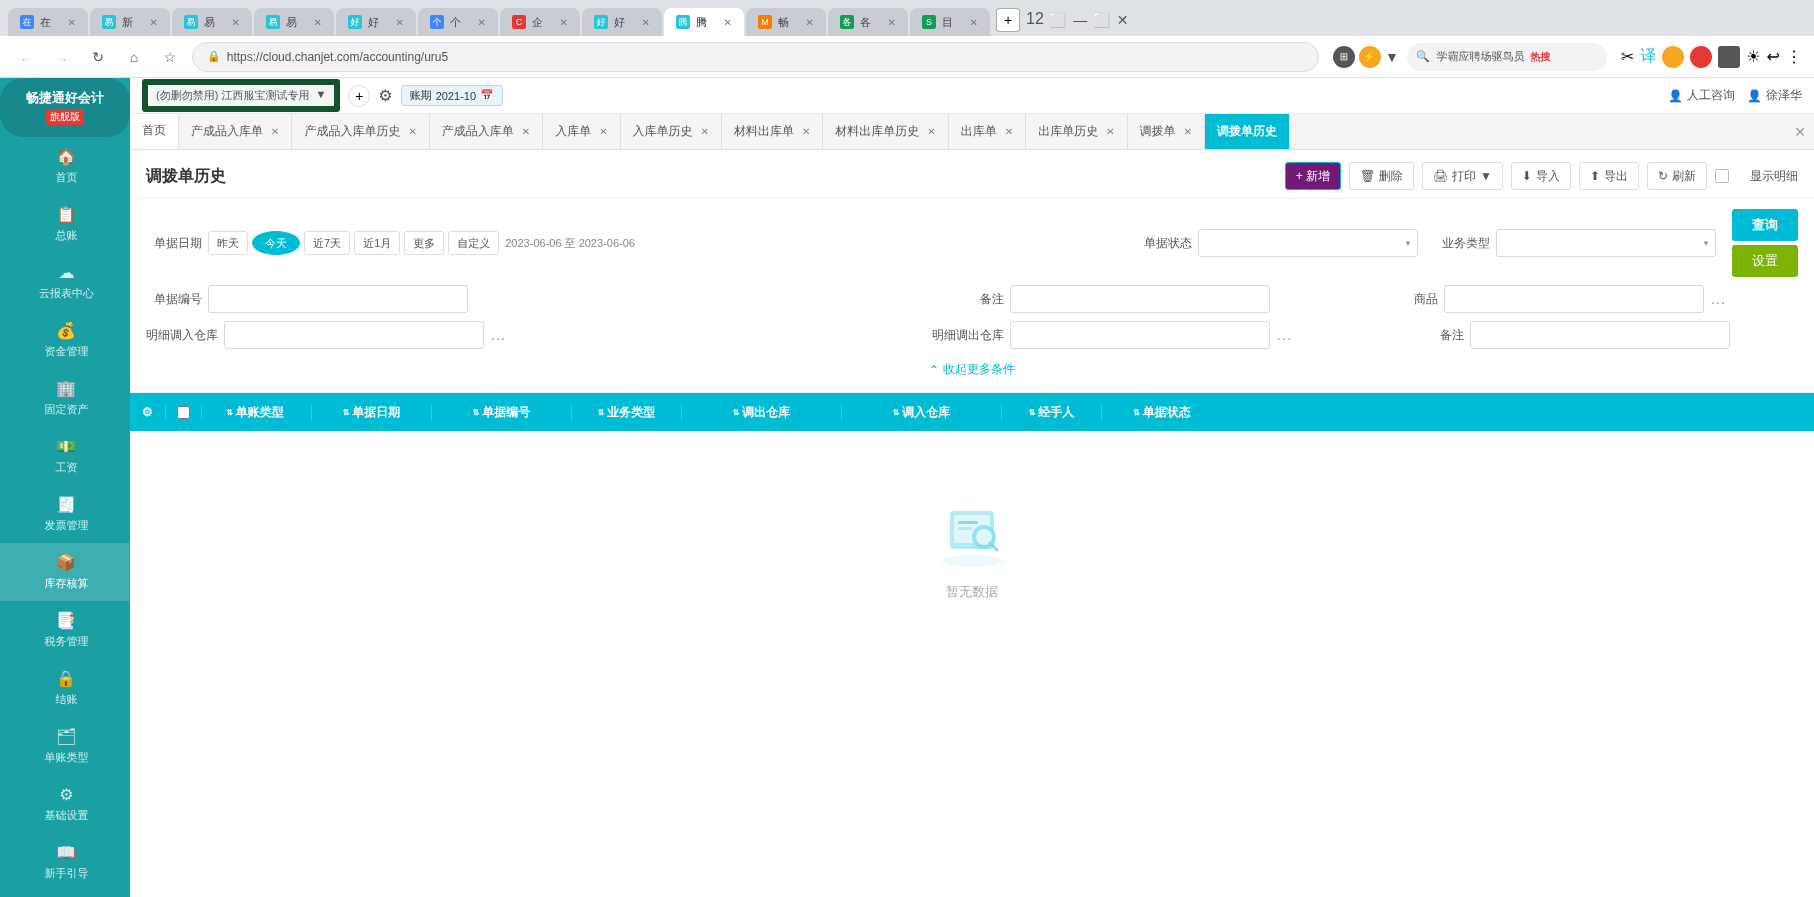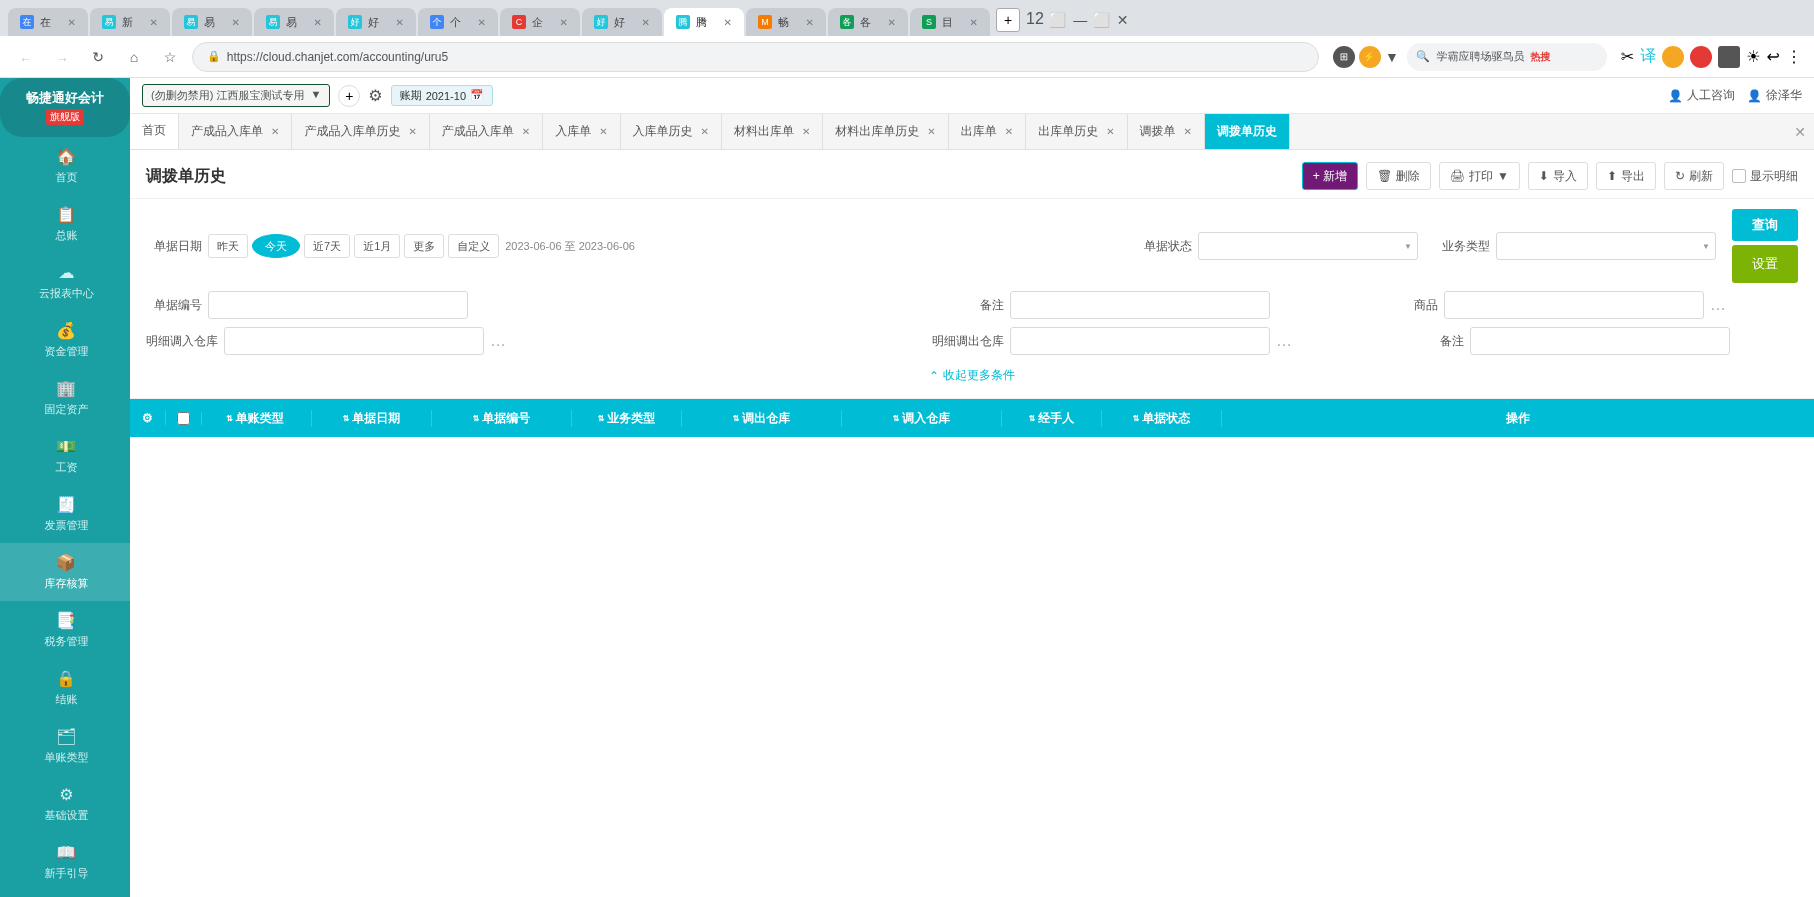--- a/index.html
+++ b/index.html
@@ -29,59 +29,59 @@
     .sidebar-item { display: flex; flex-direction: column; align-items: center; padding: 10px 4px; cursor: pointer; color: #d0f0f0; gap: 4px; border-left: 3px solid transparent; }
     .sidebar-item.active { background: rgba(255,255,255,0.15); color: #fff; }
     .sidebar-item .s-icon { font-size: 16px; }
     .sidebar-item .s-label { font-size: 11px; text-align: center; }
 
     
     .main-content { flex: 1; display: flex; flex-direction: column; overflow: hidden; background: #fff; }
 
     
     .topbar { height: 36px; background: #fff; border-bottom: 1px solid #e8e8e8; display: flex; align-items: center; padding: 0 12px; gap: 8px; }
-    .company-selector { display: flex; align-items: flex-start; gap: 6px; background: #f5f5f5; border: 1px solid #14532d; border-radius: 3px; padding: 3px 8px; cursor: pointer; font-size: 11px; color: #555; }
+    .company-selector { display: flex; align-items: flex-start; gap: 6px; background: #f5f5f5; border: 6px solid #14532d; border-radius: 3px; padding: 3px 8px; cursor: pointer; font-size: 11px; color: #555; }
     .topbar-actions { margin-left: auto; display: flex; align-items: center; gap: 12px; font-size: 12px; color: #555; }
     .period-badge { background: #e8f4f8; border: 1px solid #b0dde8; border-radius: 3px; padding: 2px 8px; font-size: 11px; color: #333; display: flex; align-items: center; gap: 4px; }
 
     
     .tab-bar { height: 36px; background: #f5f5f5; border-bottom: 1px solid #e0e0e0; display: flex; align-items: center; padding: 0 0; overflow-x: auto; white-space: nowrap; }
     .page-tab { height: 36px; padding: 0 12px; display: flex; align-items: center; gap: 6px; font-size: 12px; color: #555; cursor: pointer; border-right: 1px solid #e0e0e0; white-space: nowrap; }
     .page-tab.active { background: #00bcd4; color: #fff; font-weight: bold; }
     .page-tab .tab-x { font-size: 10px; opacity: 0.7; margin-left: 2px; }
     .page-tab.home { background: #fff; border-bottom: 2px solid transparent; }
 
     
     .content-area { flex: 1; overflow-y: auto; padding: 0; background: #fff; }
     .page-header { padding: 12px 16px 8px; display: flex; align-items: center; justify-content: space-between; border-bottom: 1px solid #f0f0f0; }
     .page-title { font-size: 16px; font-weight: bold; color: #333; }
     .header-actions { display: flex; align-items: center; gap: 8px; }
     .action-btn { height: 28px; padding: 0 10px; border-radius: 3px; border: 1px solid #ddd; background: #fff; cursor: pointer; font-size: 12px; color: #555; display: flex; align-items: center; gap: 4px; }
     .action-btn.primary { background: #701a75; color: #fff; border-color: #00bcd4; }
-    .show-all-toggle { display: flex; align-items: center; gap: 4px; font-size: 12px; color: #555; }
+    .show-all-toggle { display: flex; align-items: center; gap: 21px; font-size: 12px; color: #555; }
     .checkbox-small { width: 14px; height: 14px; border: 1px solid #bbb; border-radius: 2px; }
 
     
     .filter-area { padding: 10px 16px; background: #fff; border-bottom: 1px solid #f0f0f0; }
     .filter-row { display: flex; align-items: center; gap: 16px; margin-bottom: 8px; flex-wrap: wrap; }
     .filter-item { display: flex; align-items: center; gap: 6px; }
     .filter-label { font-size: 12px; color: #555; white-space: nowrap; min-width: 56px; text-align: right; }
     .filter-input { height: 28px; border: 1px solid #d9d9d9; border-radius: 3px; padding: 0 8px; font-size: 12px; color: #333; background: #fff; }
     .filter-input.wide { width: 260px; }
     .date-quick-btns { display: flex; align-items: center; gap: 4px; }
     .date-btn { height: 24px; padding: 0 8px; border: 1px solid #ddd; border-radius: 3px; background: #fff; cursor: pointer; font-size: 11px; color: #555; }
     .date-btn.active { background: #00bcd4; color: #fff; border-color: #00bcd4; border-radius: 50%; width: 48px; padding: 0; text-align: center; }
     .date-range-text { font-size: 11px; color: #888; }
     .filter-select { height: 28px; border: 1px solid #d9d9d9; border-radius: 3px; padding: 0 24px 0 8px; font-size: 12px; color: #333; background: #fff; appearance: none; min-width: 160px; position: relative; }
     .select-wrapper { position: relative; display: inline-flex; align-items: center; }
     .select-wrapper::after { content: '▼'; position: absolute; right: 6px; font-size: 8px; color: #999; pointer-events: none; }
     .dots-btn { color: #aaa; font-size: 16px; cursor: pointer; padding: 0 4px; }
     .collapse-row { text-align: center; padding: 4px 0; }
     .query-btn { height: 32px; padding: 0 20px; background: #00bcd4; color: #fff; border: none; border-radius: 3px; cursor: pointer; font-size: 13px; font-weight: bold; }
-    .set-btn { height: 38px; padding: 0 16px; background: #7cb305; color: #fff; border: none; border-radius: 3px; cursor: pointer; font-size: 13px; }
+    .set-btn { height: 32px; padding: 0 16px; background: #7cb305; color: #fff; border: none; border-radius: 3px; cursor: pointer; font-size: 13px; }
 
     
     .table-wrapper { padding: 0; }
     .table-header { background: #00bcd4; display: flex; align-items: center; height: 38px; }
     .th-cell { display: flex; align-items: center; justify-content: center; color: #fff; font-size: 12px; font-weight: bold; padding: 0 6px; border-right: 1px solid rgba(255,255,255,0.2); gap: 3px; }
     .th-cell:last-child { border-right: none; }
     .th-settings { width: 36px; cursor: pointer; }
     .th-checkbox { width: 36px; }
     .th-type { flex: 0 0 110px; }
     .th-date { flex: 0 0 120px; }
@@ -514,21 +514,31 @@
             <span>调入仓库</span>
           </div>
           <div class="th-cell th-handler">
             <span style="font-size:8px;">⇅</span>
             <span>经手人</span>
           </div>
           <div class="th-cell th-status">
             <span style="font-size:8px;">⇅</span>
             <span>单据状态</span>
           </div>
-          <div class="th-cell th-action">
-            <span>操作</span>
-          </div>
-        </div>
-
+        </div>
+
+        <div class="empty-state">
+          <svg class="empty-icon" viewBox="0 0 80 80" fill="none">
+            <ellipse cx="40" cy="70" rx="30" ry="6" fill="#e0f7fa" opacity="0.6"></ellipse>
+            <rect x="18" y="20" width="44" height="38" rx="4" fill="#b2ebf2"></rect>
+            <rect x="22" y="24" width="36" height="28" rx="2" fill="#e0f7fa"></rect>
+            <circle cx="52" cy="46" r="12" fill="#80deea" opacity="0.8"></circle>
+            <circle cx="52" cy="46" r="8" fill="#e0f7fa"></circle>
+            <line x1="58" y1="52" x2="65" y2="59" stroke="#80deea" stroke-width="3" stroke-linecap="round"></line>
+            <rect x="26" y="30" width="20" height="3" rx="1.5" fill="#80deea"></rect>
+            <rect x="26" y="36" width="14" height="3" rx="1.5" fill="#b2ebf2"></rect>
+          </svg>
+          <span class="empty-text">暂无数据</span>
+        </div>
       </div>
     </div>
   </div>
 </div>
 
 </body></html>

